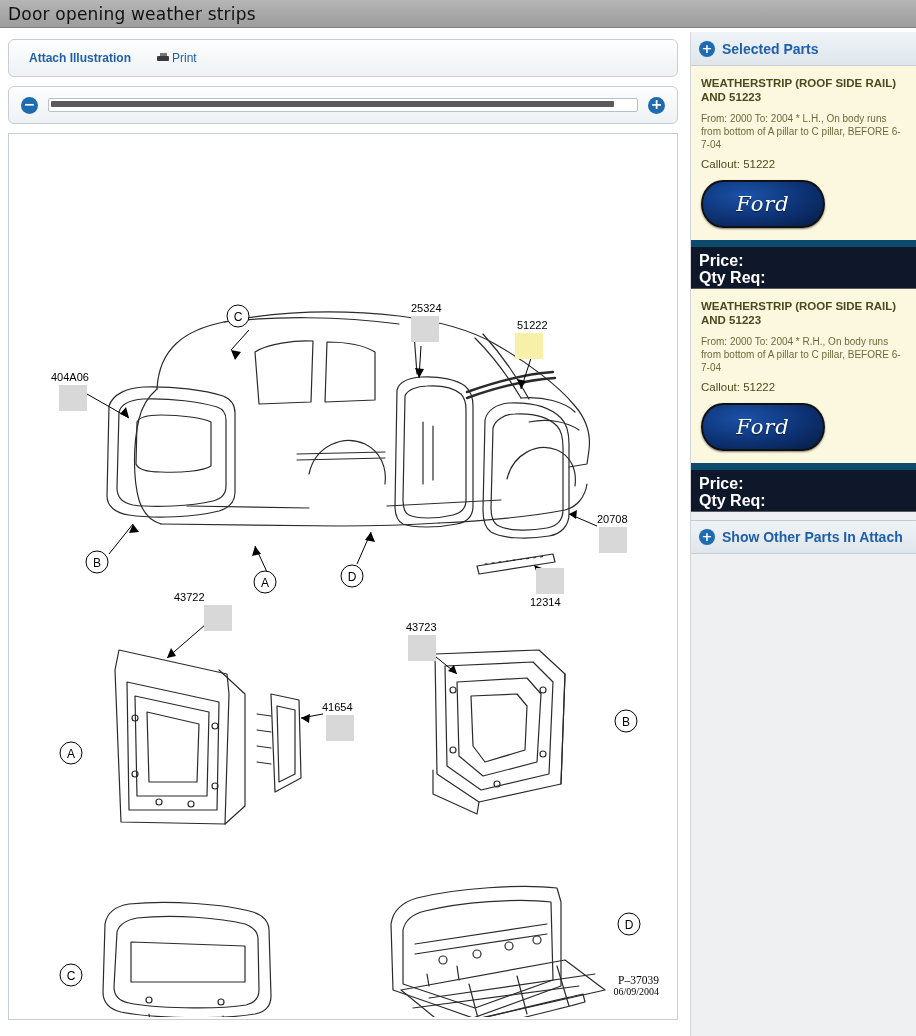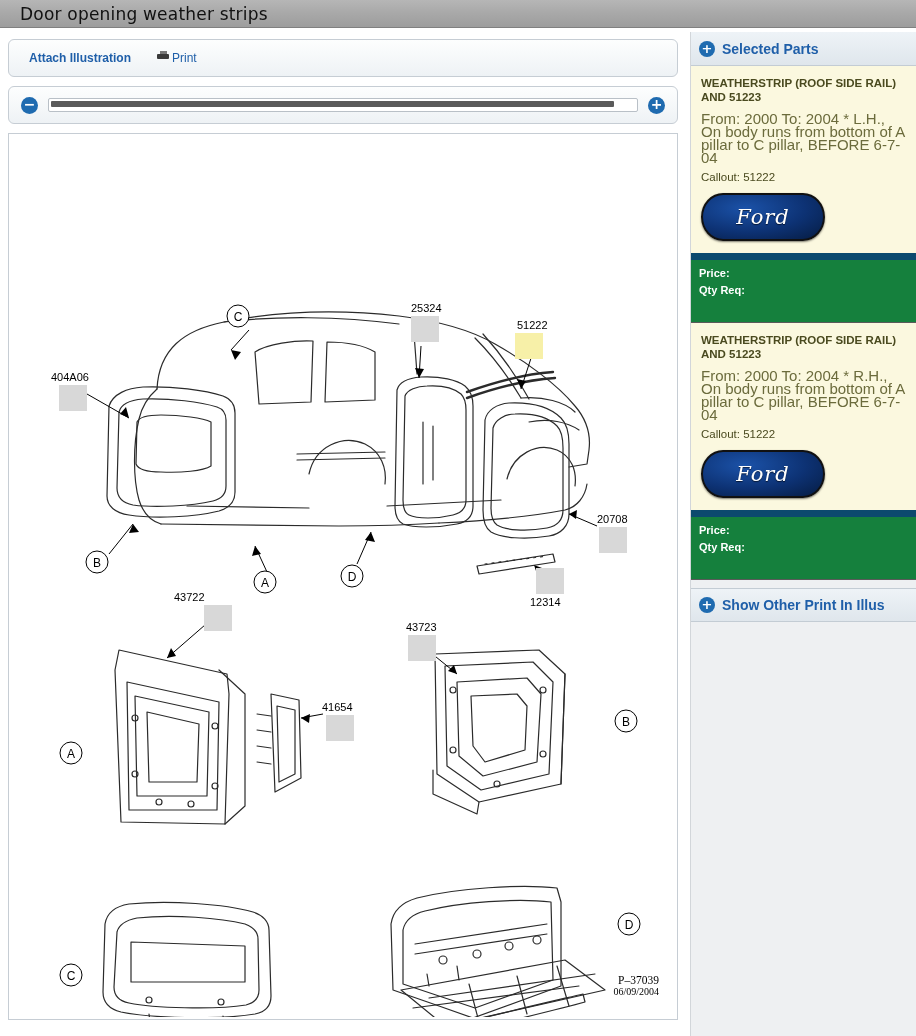--- a/index.html
+++ b/index.html
@@ -17,21 +17,21 @@
     position: relative;
   }
 
   
   .titlebar {
     height: 28px;
     background: linear-gradient(to bottom, #b6b6b6 0%, #a8a8a8 50%, #9d9d9d 100%);
     border-bottom: 1px solid #808080;
     display: flex;
     align-items: center;
-    padding-left: 20px;
+    padding-left: 8px;
     box-sizing: border-box;
   }
   .titlebar .title {
     font-size: 17px;
     color: #111;
     letter-spacing: 0.2px;
     font-family: "DejaVu Sans", sans-serif;
   }
 
   
@@ -66,20 +66,21 @@
     color: #1f5fa9;
     font-size: 12px;
     text-decoration: none;
     font-weight: bold;
     margin-right: 26px;
     cursor: pointer;
   }
   .toolbar a.print {
     font-weight: normal;
     display: inline-flex;
+    align-items: center;
     gap: 3px;
   }
   .printer-icon {
     display: inline-block;
     width: 12px;
     height: 10px;
     position: relative;
   }
   .printer-icon::before {
     content: "";
@@ -210,21 +211,21 @@
   }
   .part-title {
     color: #4a4a1f;
     font-size: 11.5px;
     font-weight: bold;
     line-height: 14px;
     margin-bottom: 8px;
   }
   .part-desc {
     color: #6b6b3c;
-    font-size: 15px;
+    font-size: 10px;
     line-height: 13px;
     margin-bottom: 7px;
   }
   .part-callout {
     color: #4a4a1f;
     font-size: 11.5px;
     margin-bottom: 10px;
   }
   .brand-badge {
     width: 120px;
@@ -239,25 +240,25 @@
   }
   .brand-badge .mark {
     color: #ffffff;
     font-family: "DejaVu Serif", serif;
     font-style: italic;
     font-size: 21px;
     letter-spacing: 1px;
     text-shadow: 0 1px 1px rgba(0,0,0,.6);
   }
   .price-block {
-    background: #15803d;
+    background: #0f172a;
     color: #ffffff;
-    font-size: 11px;
-    font-weight: bold;
-    padding: 5px 8px 23px 8px;
+    font-size: 16px;
+    font-weight: bold;
+    padding: 5px 8px 2px 8px;
     border-bottom: 1px solid #5a5a5a;
   }
   .price-block div { line-height: 17px; }
 
   .panel-footer {
     margin-top: 8px;
     height: 34px;
     background: linear-gradient(to bottom, #eef3f7 0%, #dfe6ec 100%);
     border-top: 1px solid #c3ccd4;
     border-bottom: 1px solid #c3ccd4;
@@ -552,17 +553,17 @@
         <span class="mark">Ford</span>
       </div>
     </div>
     <div class="price-block">
       <div>Price:</div>
       <div>Qty Req:</div>
     </div>
 
     <div class="panel-footer">
       <span class="plus-circle">+</span>
-      <span class="htext">Show Other Print In Illus</span>
+      <span class="htext">Show Other Parts In Attach</span>
     </div>
   </div>
 
 </div>
 
 </body></html>

